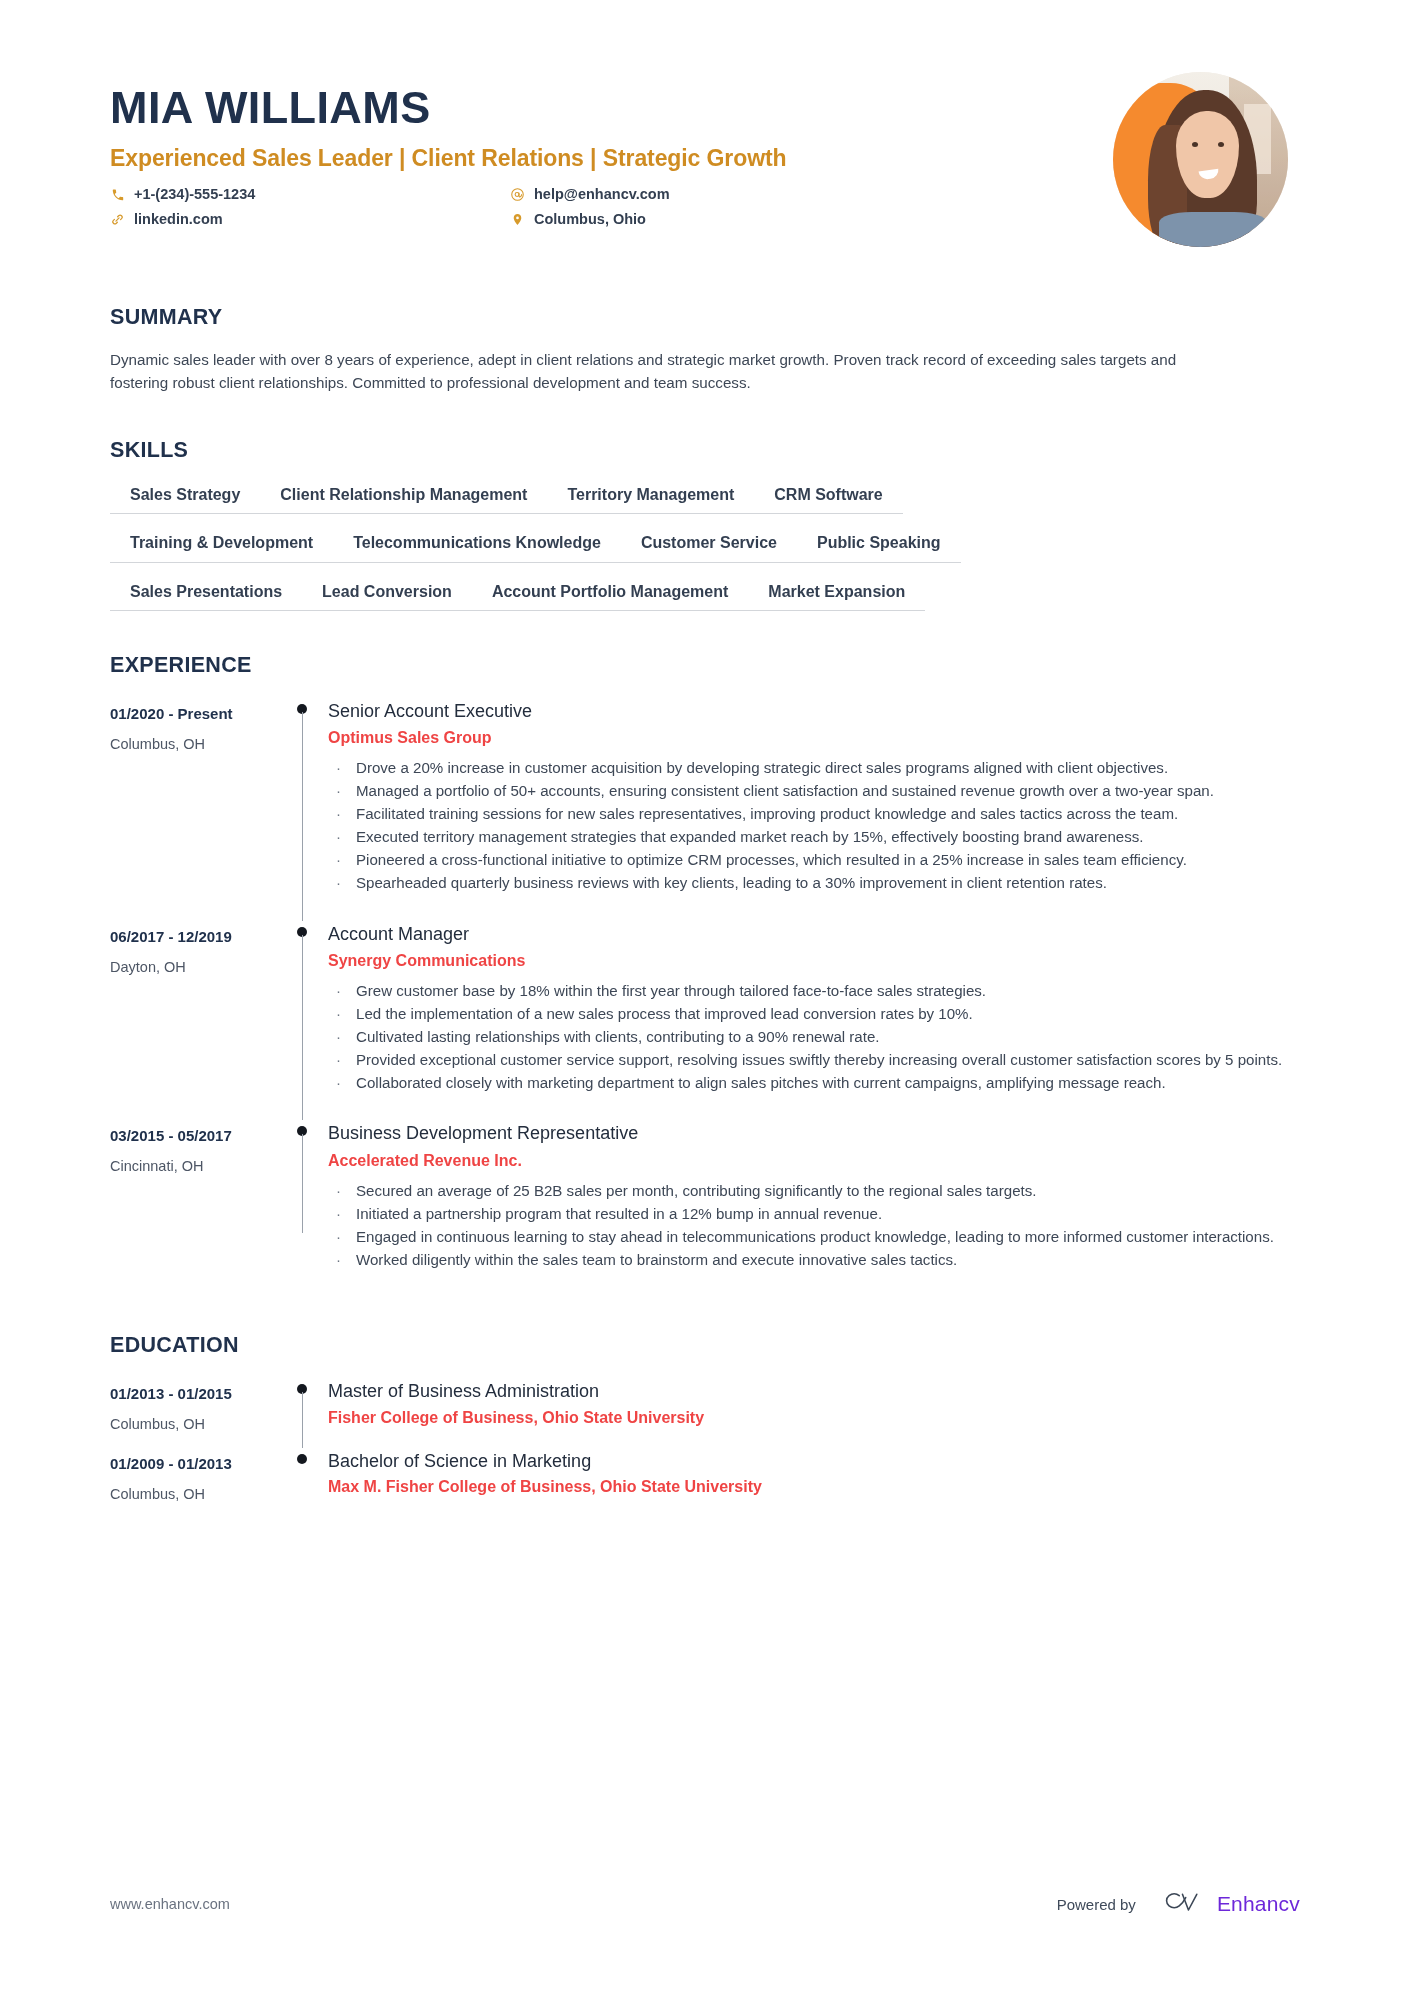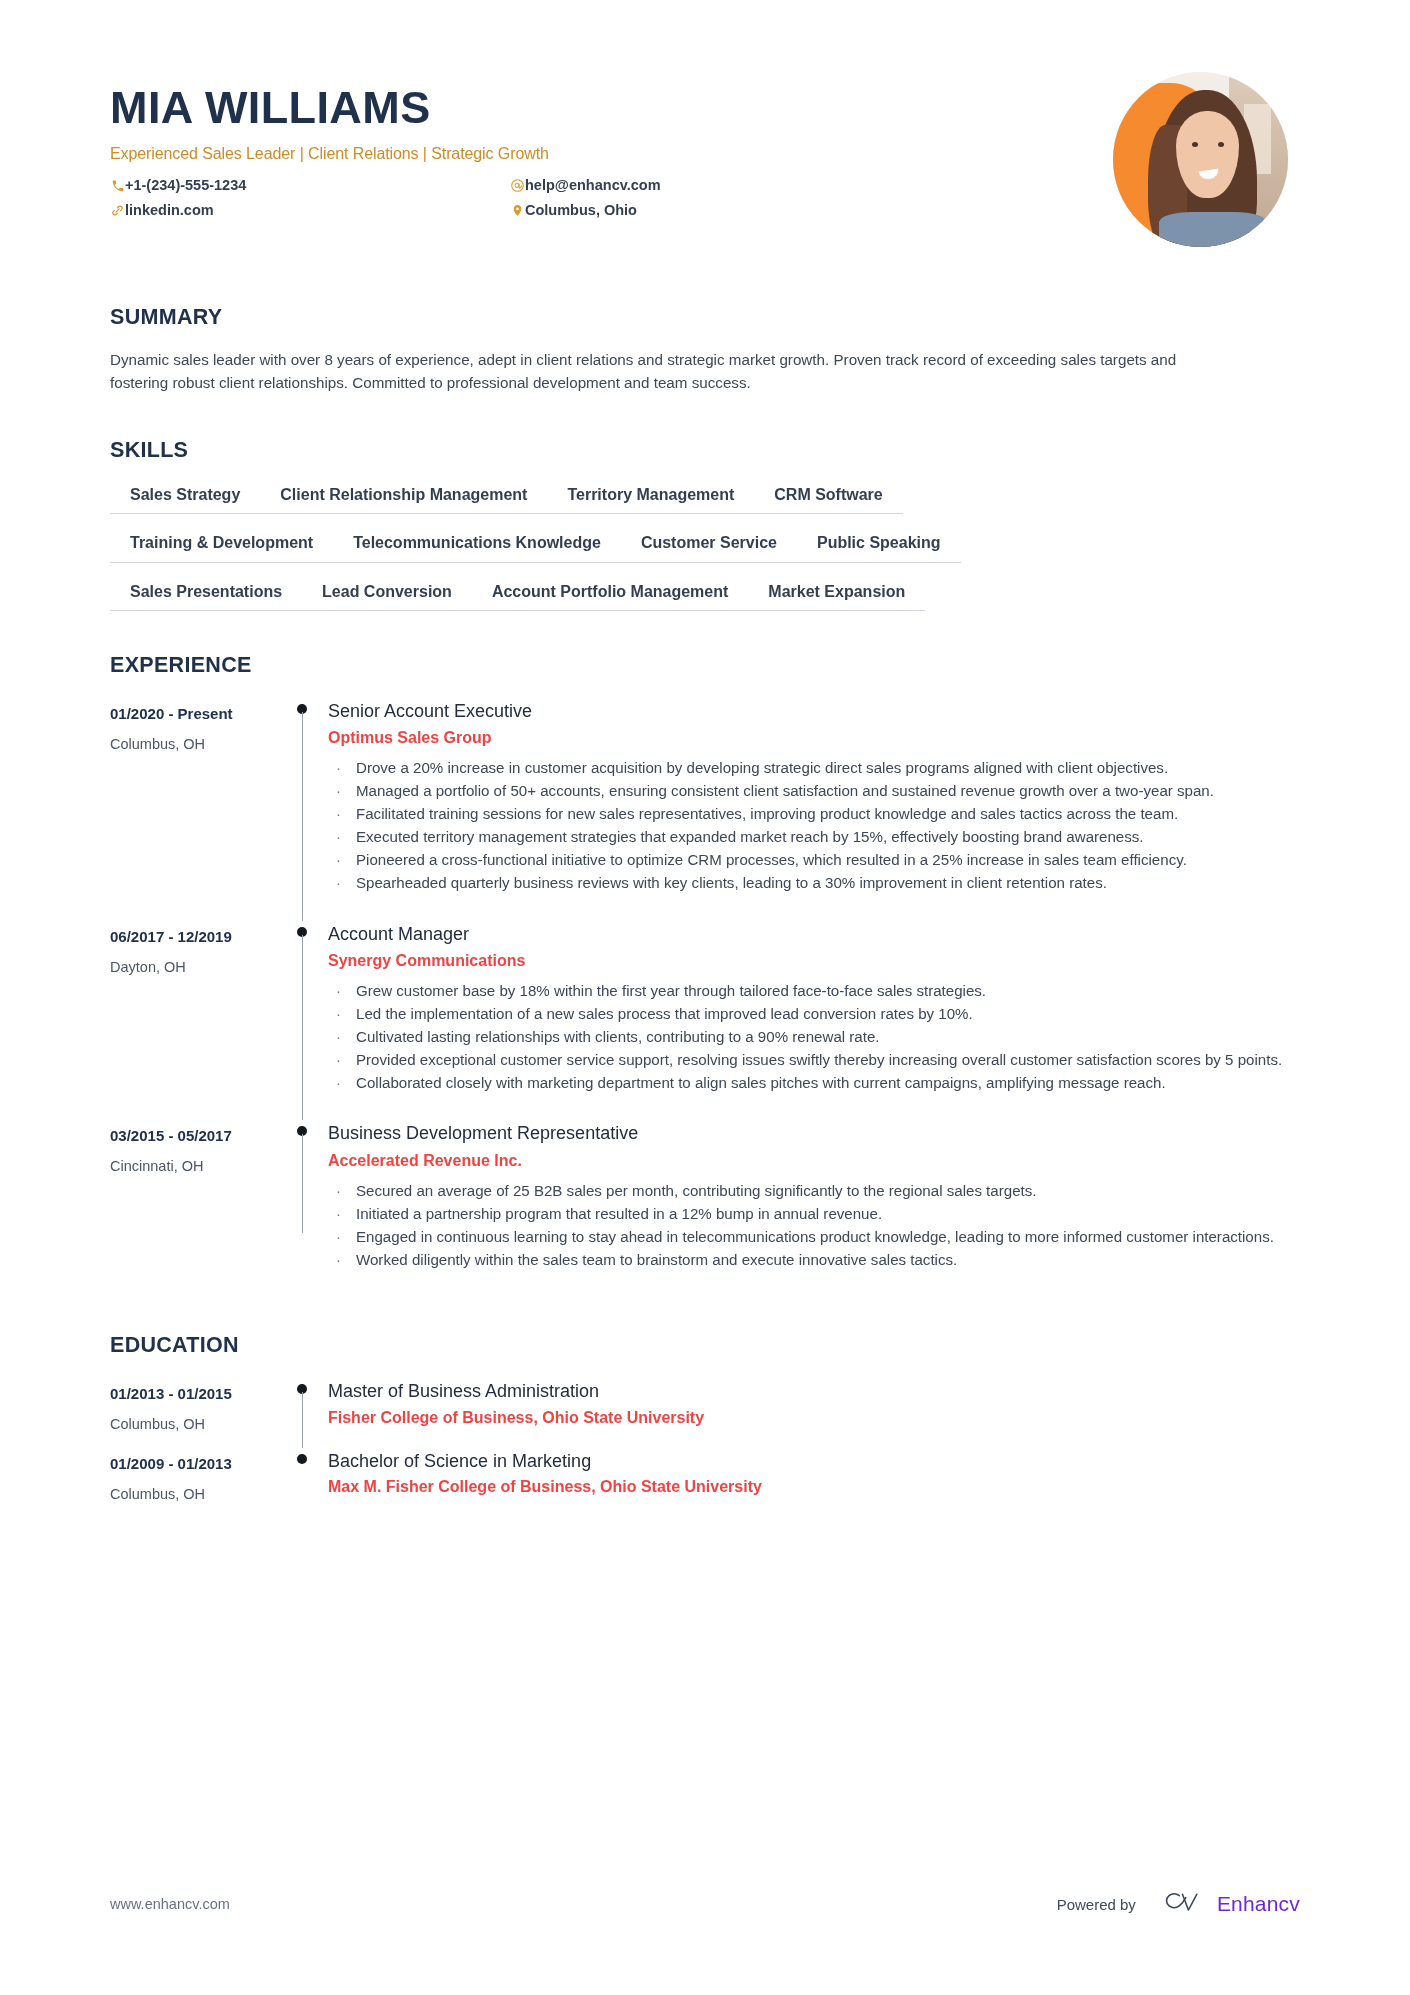--- a/index.html
+++ b/index.html
@@ -36,37 +36,38 @@
   .name {
     font-size: 45px;
     font-weight: 700;
     letter-spacing: 0.4px;
     color: #20314c;
     line-height: 1.05;
     text-transform: uppercase;
   }
   .tagline {
     margin-top: 14px;
-    font-size: 16px;
-    font-weight: 400;
+    font-size: 23px;
+    font-weight: 700;
     color: #cf8c22;
     letter-spacing: -0.1px;
     white-space: nowrap;
   }
 
   .contact-grid {
     margin-top: 14px;
     display: grid;
     grid-template-columns: 400px auto;
     row-gap: 7px;
     column-gap: 0px;
   }
   .contact-item {
     display: flex;
     align-items: center;
+    gap: 9px;
     font-size: 14.5px;
     font-weight: 700;
     color: #333f51;
     line-height: 1.2;
   }
   .ci-icon {
     width: 15px;
     height: 15px;
     flex: 0 0 15px;
     display: inline-flex;

